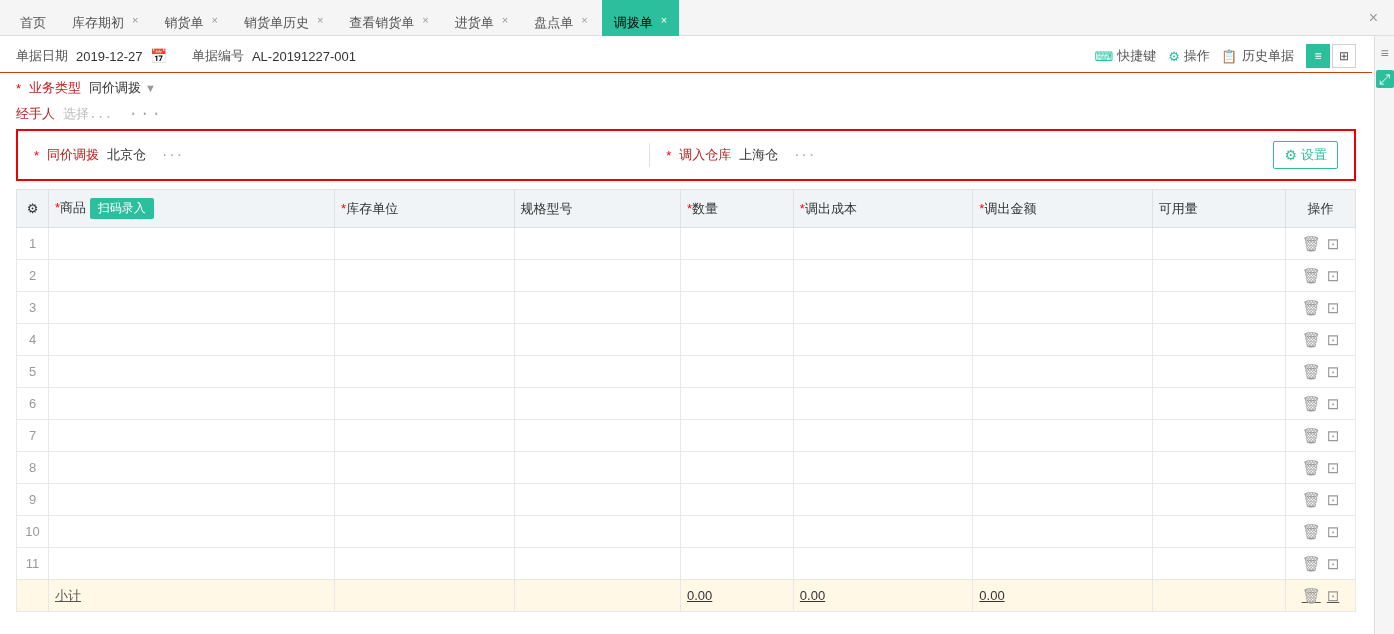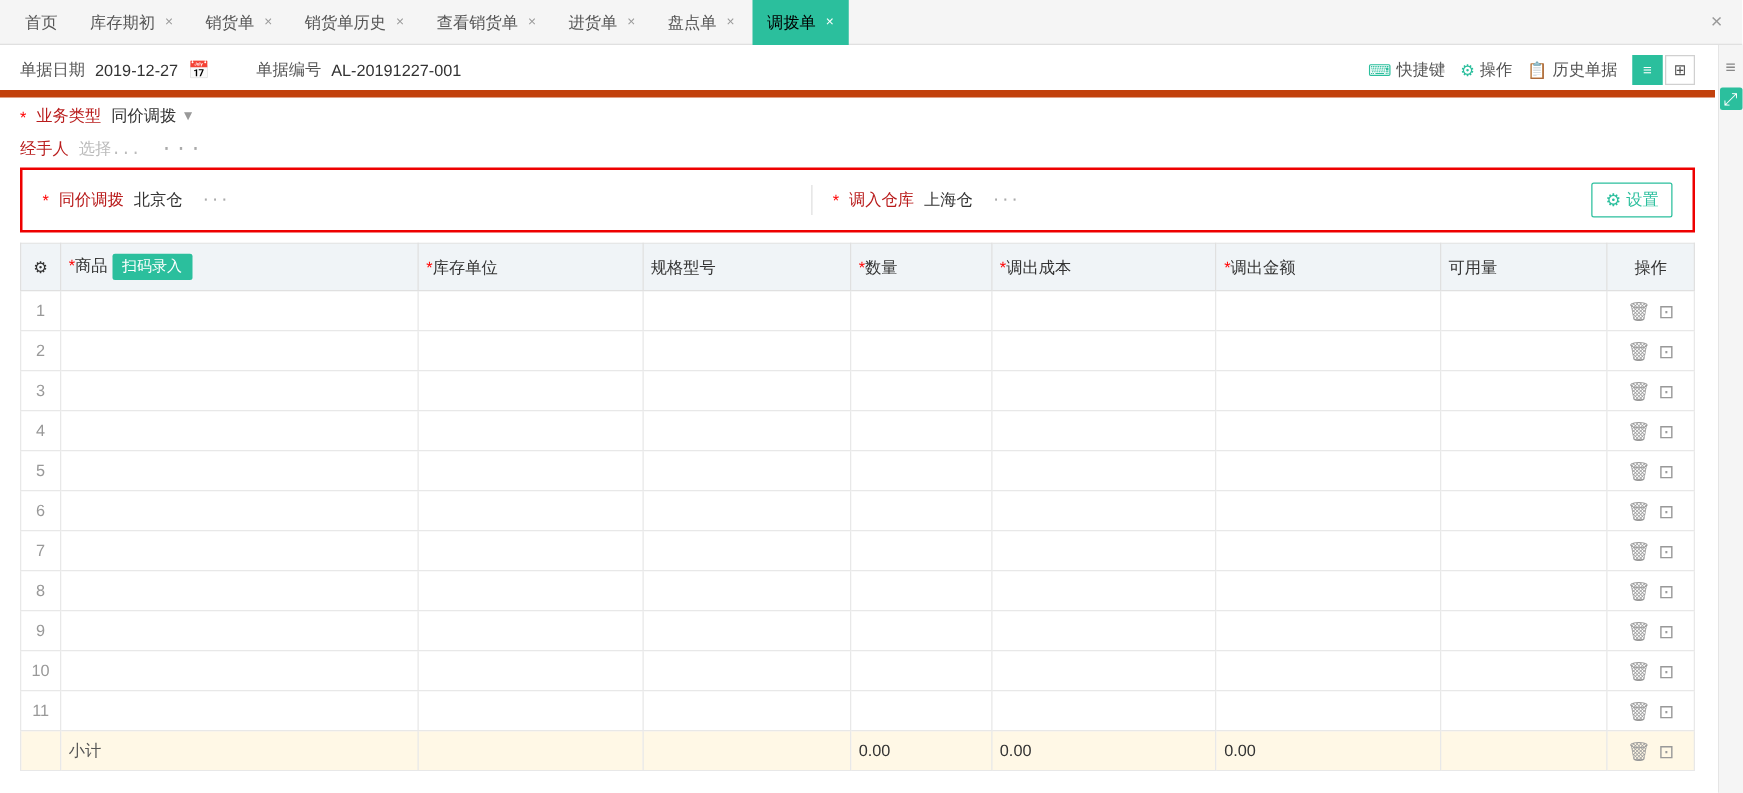--- a/index.html
+++ b/index.html
@@ -8,21 +8,21 @@
     
     .tab-bar {
       display: flex; align-items: center;
       border-bottom: 1px solid #e0e0e0;
       background: #f5f5f5;
       height: 36px;
       padding: 0 8px;
       gap: 2px;
     }
     .tab-item {
-      display: flex; align-items: center;
+      display: flex; align-items: flex-start;
       padding: 14px 12px;
       height: 36px;
       cursor: pointer;
       font-size: 13px;
       color: #555;
       white-space: nowrap;
       border-right: none;
       gap: 6px;
     }
     .tab-item.active {
@@ -142,20 +142,21 @@
     tbody td.row-num {
       text-align: center;
       color: #999;
       width: 32px;
     }
     tbody tr.subtotal-row {
       background: #fff8e6;
     }
     tbody tr.subtotal-row td {
       color: #555;
+      text-decoration: underline;
     }
     .op-cell {
       display: flex; align-items: center; justify-content: center; gap: 6px;
       height: 100%;
     }
     .op-icon {
       cursor: pointer; color: #999; font-size: 15px;
     }
 
     
@@ -201,22 +202,22 @@
     ::-webkit-scrollbar-track { background: #f0f0f0; }
     ::-webkit-scrollbar-thumb { background: #ccc; border-radius: 3px; }
 
     .content-area {
       margin-right: 22px;
     }
 
     .header-top {
       display: flex; align-items: center;
       padding: 8px 16px 4px;
-      gap: 37px;
-      border-bottom: 6px solid #c2410c;
+      gap: 24px;
+      border-bottom: 1px solid #c2410c;
     }
   </style>
 </head>
 <body>
 
 <div class="tab-bar">
   <div class="tab-item">
     <span>首页</span>
   </div>
   <div class="tab-item">

